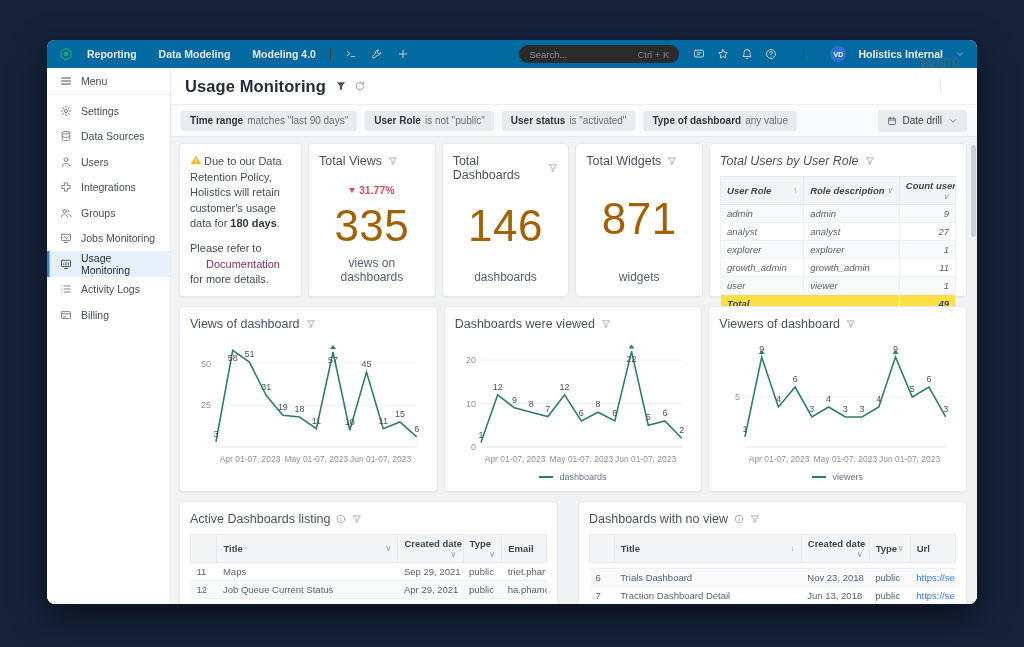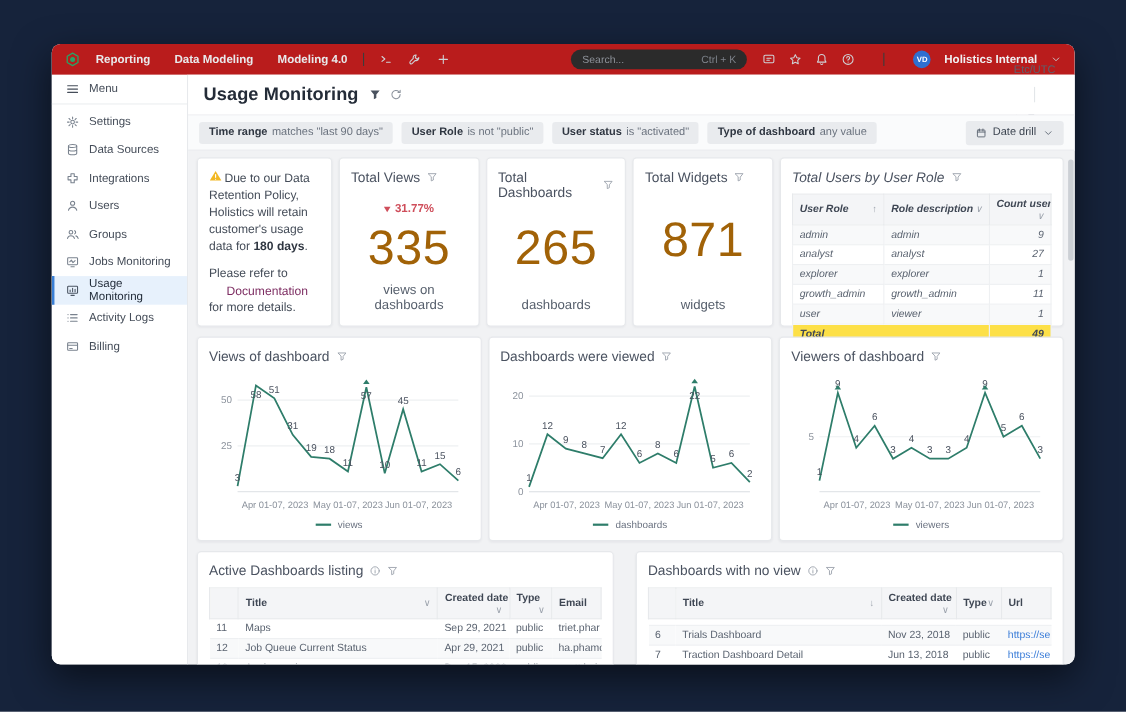--- a/index.html
+++ b/index.html
@@ -10,21 +10,21 @@
     border-radius:8px; overflow:hidden; background:#fff; box-shadow:0 12px 34px rgba(0,0,0,.55); }
 
   
   .ic { display:inline-flex; align-items:center; justify-content:center; }
   .ic svg { width:12px; height:12px; fill:none; stroke:currentColor; stroke-width:1.3;
     stroke-linecap:round; stroke-linejoin:round; }
   .ic.sm svg { width:10px; height:10px; }
   .ic.solid svg { fill:currentColor; stroke:none; }
 
   
-  .topnav { height:28px; background:#b91c1c; display:flex; align-items:center; padding:0 12px; color:#dfe1e4; }
+  .topnav { height:28px; background:#0369a1; display:flex; align-items:center; padding:0 12px; color:#dfe1e4; }
   .topnav .logo { margin-right:14px; }
   .topnav .logo svg { width:14px; height:14px; }
   .nav-tabs { display:flex; gap:22px; }
   .nav-tab { font-size:10.5px; font-weight:700; color:#e8eaec; cursor:pointer; }
   .nav-sep { width:1px; height:12px; background:#3c3c3c; margin:0 14px; }
   .nav-tools { display:flex; gap:14px; color:#cfd2d6; }
   .search-box { margin-left:auto; width:160px; height:18px; background:#2b2b2b; border-radius:9px;
     display:flex; align-items:center; padding:0 10px; font-size:9.5px; color:#8d9299; }
   .search-box .shortcut { margin-left:auto; color:#7d828a; }
   .nav-right { display:flex; align-items:center; gap:12px; margin-left:14px; color:#cfd2d6; }
@@ -213,33 +213,33 @@
               <svg viewBox="0 0 16 16">
                 <ellipse cx="8" cy="3.6" rx="5" ry="1.8"></ellipse>
                 <path d="M3 3.6v8.8c0 1 2.2 1.8 5 1.8s5-.8 5-1.8V3.6M3 8c0 1 2.2 1.8 5 1.8S13 9 13 8"></path>
               </svg>
             </span>
             <span>Data Sources</span>
           </div>
           <div class="side-item">
             <span class="ic">
               <svg viewBox="0 0 16 16">
-                <path d="M6 2.5h4V6h3.5v4H10v3.5H6V10H2.5V6H6z"></path>
-              </svg>
-            </span>
-            <span>Integrations</span>
-          </div>
-          <div class="side-item">
-            <span class="ic">
-              <svg viewBox="0 0 16 16">
                 <circle cx="8" cy="5" r="2.5"></circle>
                 <path d="M3 13.5c.7-2.5 2.6-3.8 5-3.8s4.3 1.3 5 3.8"></path>
               </svg>
             </span>
             <span>Users</span>
+          </div>
+          <div class="side-item">
+            <span class="ic">
+              <svg viewBox="0 0 16 16">
+                <path d="M6 2.5h4V6h3.5v4H10v3.5H6V10H2.5V6H6z"></path>
+              </svg>
+            </span>
+            <span>Integrations</span>
           </div>
           <div class="side-item">
             <span class="ic">
               <svg viewBox="0 0 16 16">
                 <circle cx="6" cy="5.5" r="2.2"></circle>
                 <path d="M1.8 13c.6-2.2 2.2-3.3 4.2-3.3s3.6 1.1 4.2 3.3M10.5 3.6a2.2 2.2 0 0 1 0 3.9M12 9.9c1.4.4 2.3 1.4 2.7 3.1"></path>
               </svg>
             </span>
             <span>Groups</span>
           </div>
@@ -379,21 +379,21 @@
 
           <div class="card kpi-card">
             <div class="card-title">
               <span>Total Dashboards</span>
               <span class="ic sm">
                   <svg viewBox="0 0 16 16">
                     <path d="M2.5 3h11L9.5 8v4.2l-3 1.3V8z"></path>
                   </svg>
                 </span>
             </div>
-            <div class="kpi-value">265</div>
+            <div class="kpi-value">146</div>
             <div class="kpi-unit">dashboards</div>
           </div>
 
           <div class="card kpi-card">
             <div class="card-title">
               <span>Total Widgets</span>
               <span class="ic sm">
                   <svg viewBox="0 0 16 16">
                     <path d="M2.5 3h11L9.5 8v4.2l-3 1.3V8z"></path>
                   </svg>
@@ -485,24 +485,20 @@
                   <text x="160" y="90.33333333333333" text-anchor="middle" font-size="9" fill="#4a525f">10</text>
                   <text x="176.75" y="32" text-anchor="middle" font-size="9" fill="#4a525f">45</text>
                   <text x="193.5" y="88.66666666666667" text-anchor="middle" font-size="9" fill="#4a525f">11</text>
                   <text x="210.25" y="82" text-anchor="middle" font-size="9" fill="#4a525f">15</text>
                   <text x="227" y="97" text-anchor="middle" font-size="9" fill="#4a525f">6</text>
                   <path d="M143.25 10l-3 4h6z" fill="#2e7d6a"></path>
                   <text x="60.17" y="127" text-anchor="middle" font-size="8.5" fill="#8b929c">Apr 01-07, 2023</text>
                   <text x="126.5" y="127" text-anchor="middle" font-size="8.5" fill="#8b929c">May 01-07, 2023</text>
                   <text x="190.82" y="127" text-anchor="middle" font-size="8.5" fill="#8b929c">Jun 01-07, 2023</text>
                 </svg></div>
-            <div class="legend">
-                <i></i>
-                <span>views</span>
-              </div>
           </div>
           <div class="card chart-card">
             <div class="card-title">
               <span>Dashboards were viewed</span>
               <span class="ic sm">
                   <svg viewBox="0 0 16 16">
                     <path d="M2.5 3h11L9.5 8v4.2l-3 1.3V8z"></path>
                   </svg>
                 </span>
             </div>

